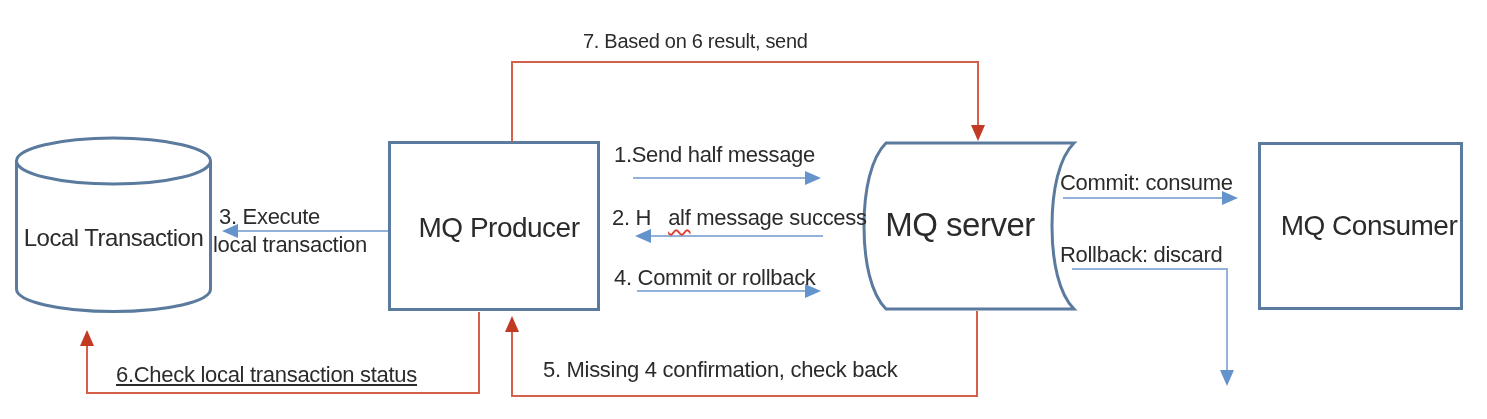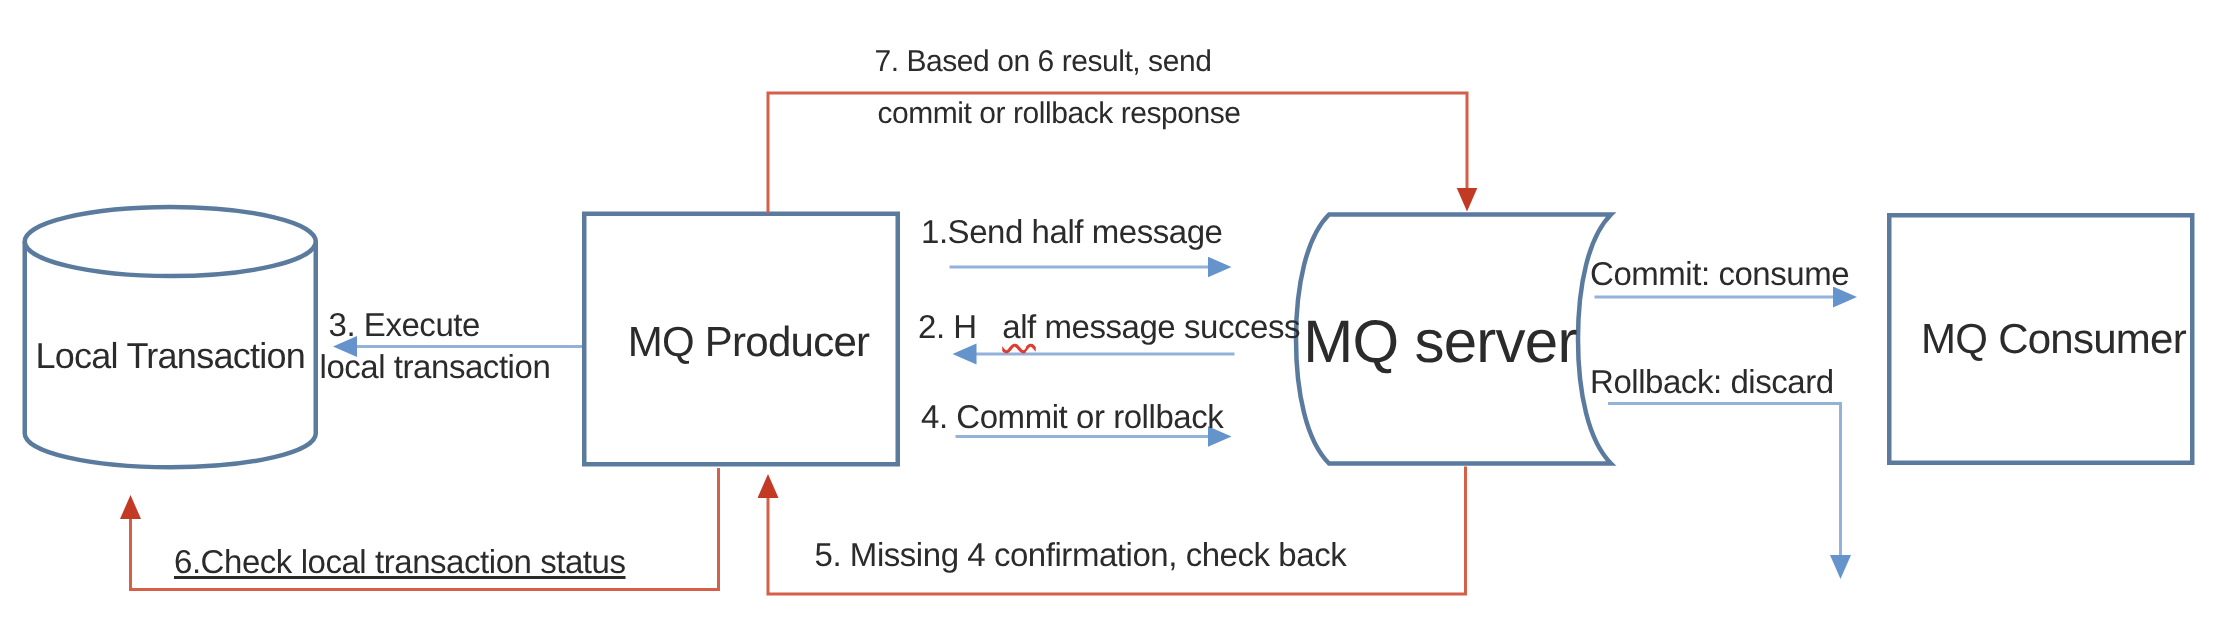--- a/index.html
+++ b/index.html
@@ -72,25 +72,24 @@
 
     <polyline fill="none" stroke-width="2" marker-end="url(#mBlue)" points="388,231 236,231" stroke="#93b2d9"></polyline>
 
     <polyline fill="none" stroke-width="2" marker-end="url(#mBlue)" points="1063,198 1224,198" stroke="#93b2d9"></polyline>
 
     <polyline fill="none" stroke-width="2" marker-end="url(#mBlue)" points="1072,269 1227,269 1227,372" stroke="#93b2d9"></polyline>
   </svg>
 
   <div class="node-lbl" style="left:10px;top:224px;width:207px;font-size:24px;">Local Transaction</div>
   <div class="node-lbl" style="left:389px;top:212px;width:220px;font-size:28px;">MQ Producer</div>
-  <div class="node-lbl" style="left:862px;top:206px;width:196px;font-size:40px;">MQ server</div>
+  <div class="node-lbl" style="left:862px;top:206px;width:196px;font-size:33px;">MQ server</div>
   <div class="node-lbl" style="left:1259px;top:210px;width:220px;font-size:28px;">MQ Consumer</div>
 
   <div class="lbl fs23" style="left:583px;top:30px;">7. Based on 6 result, send</div>
-  <div class="lbl fs23" style="left:585px;top:65px;">commit or rollback response</div>
 
   <div class="lbl fs22" style="left:614px;top:142px;">1.Send half message</div>
 
   <div class="lbl fs22" style="left:612px;top:205px;"><span>2. H</span><span class="wavy">alf</span><span> message success</span></div>
 
   <div class="lbl fs22" style="left:614px;top:265px;">4. Commit or rollback</div>
 
   <div class="lbl fs22" style="left:219px;top:204px;text-align:right;">3. Execute</div>
   <div class="lbl fs22" style="left:213px;top:232px;">local transaction</div>
 

